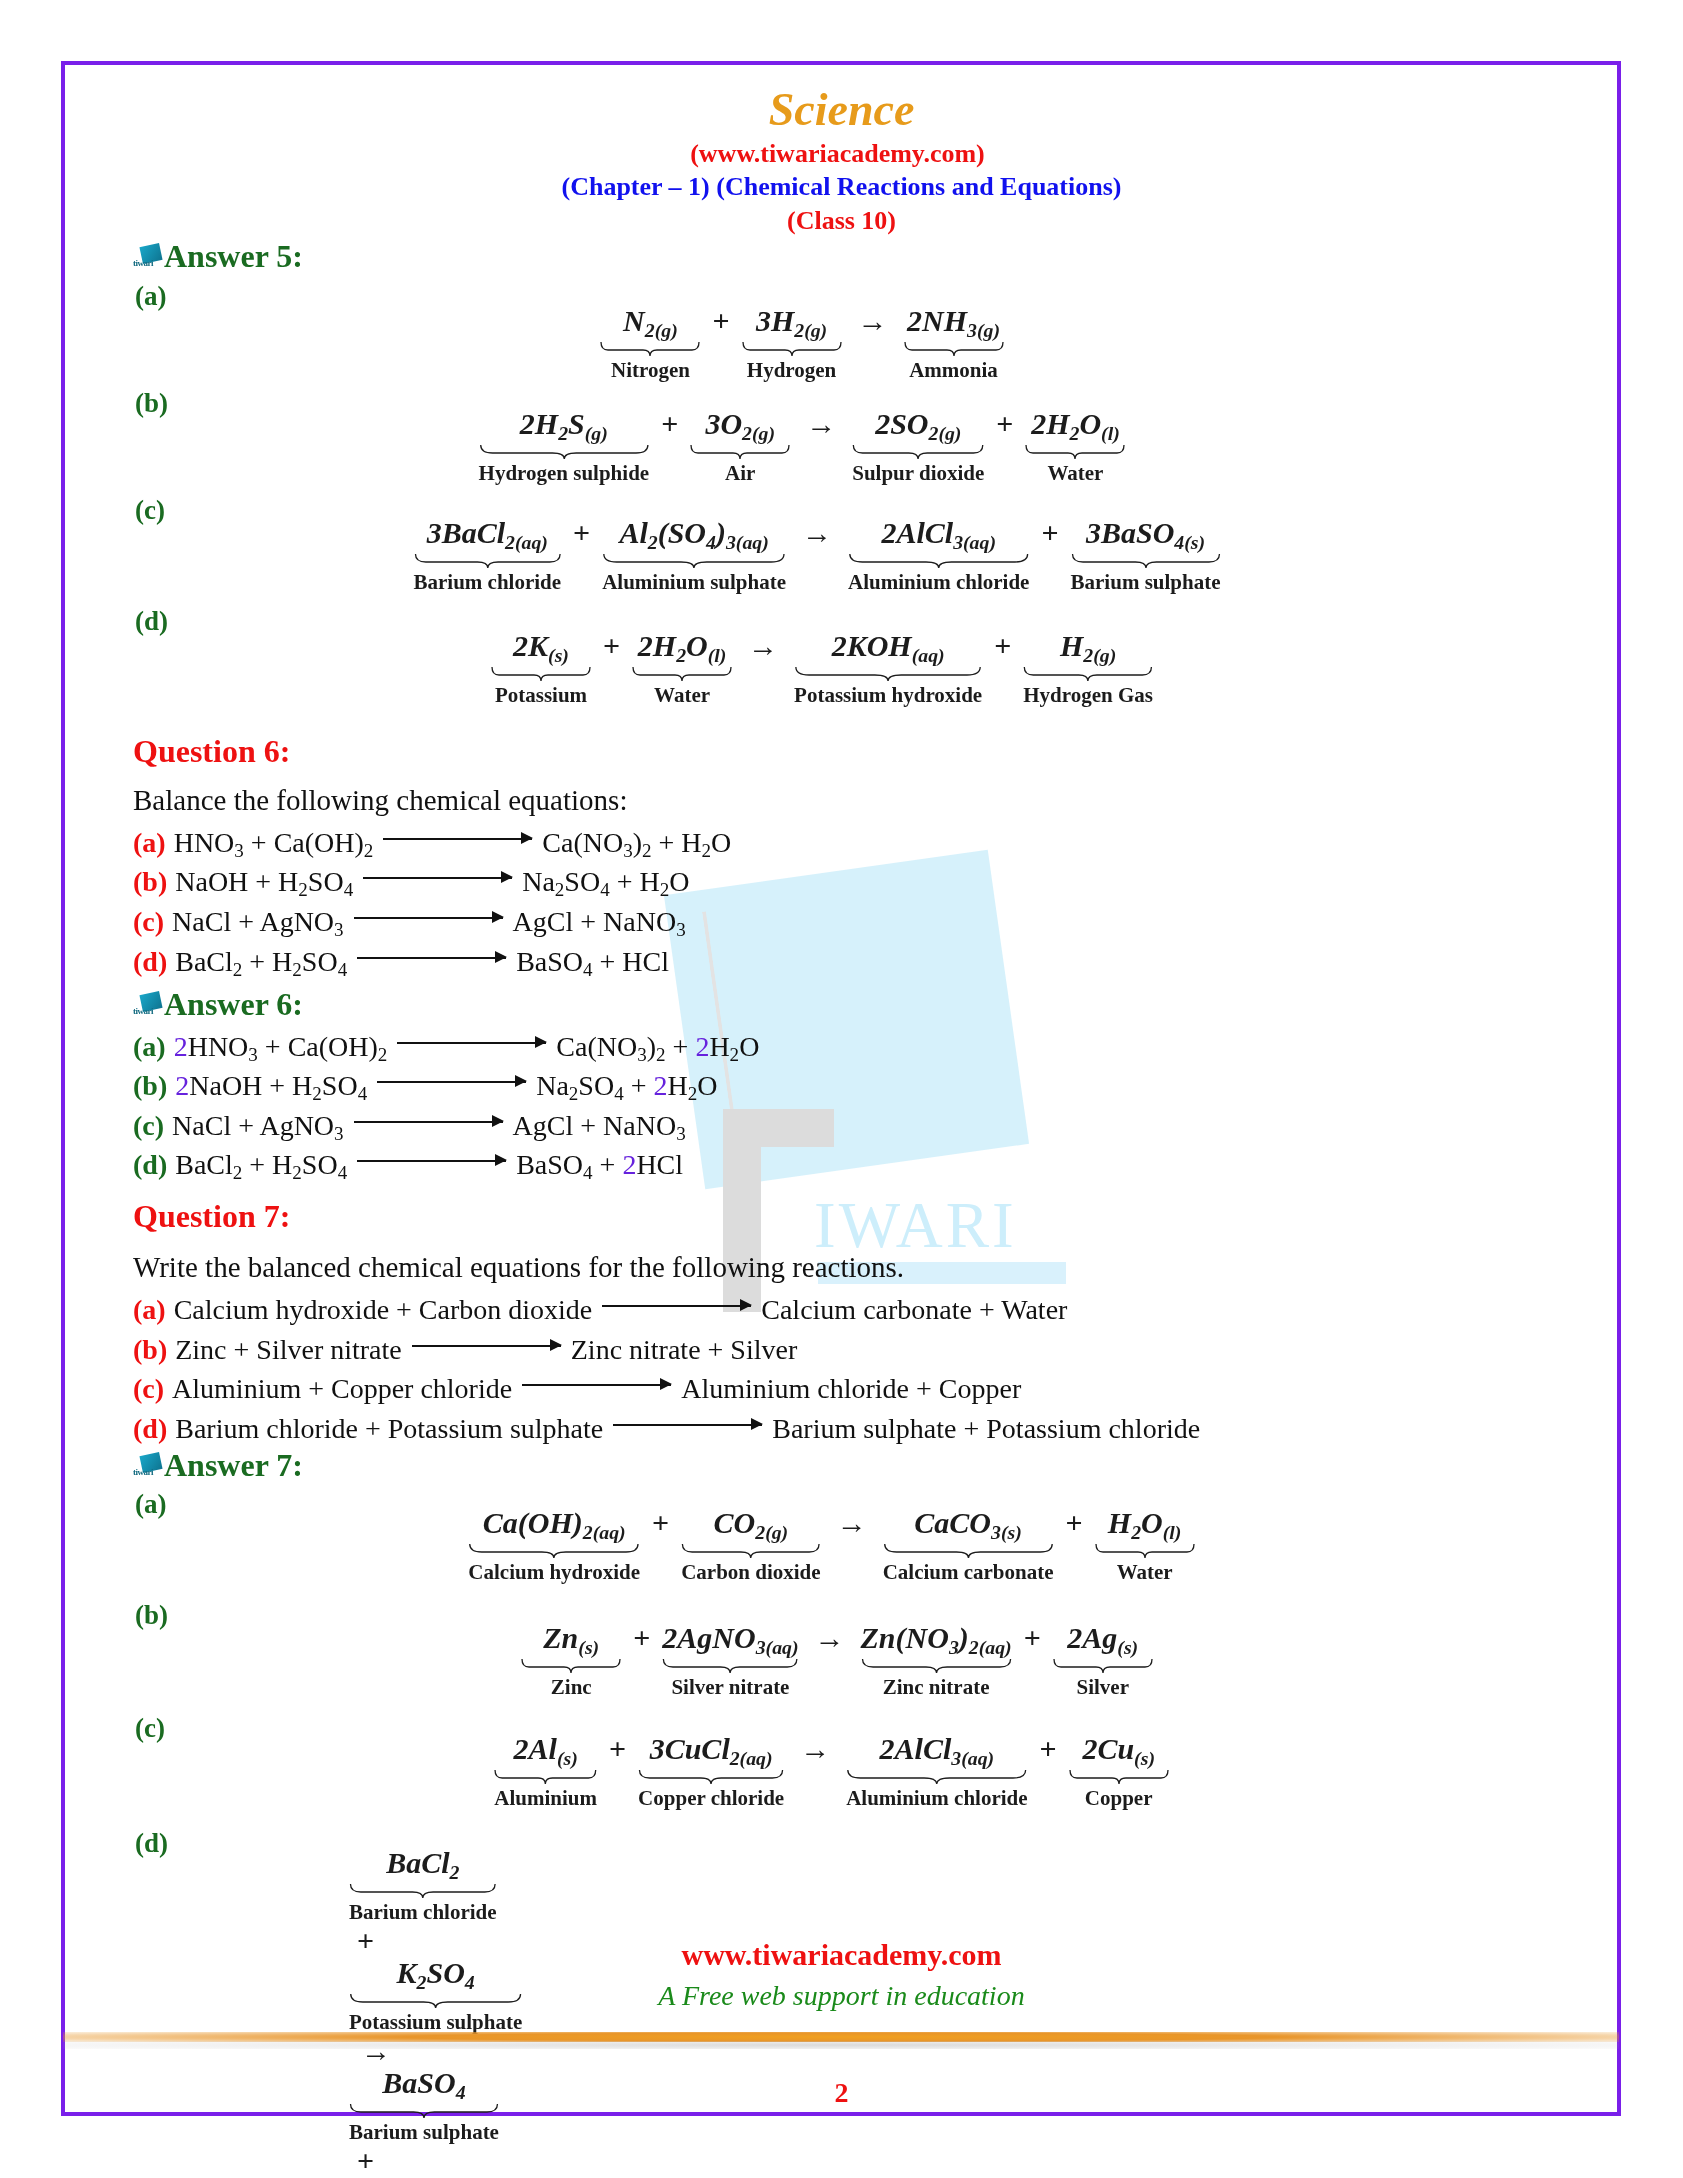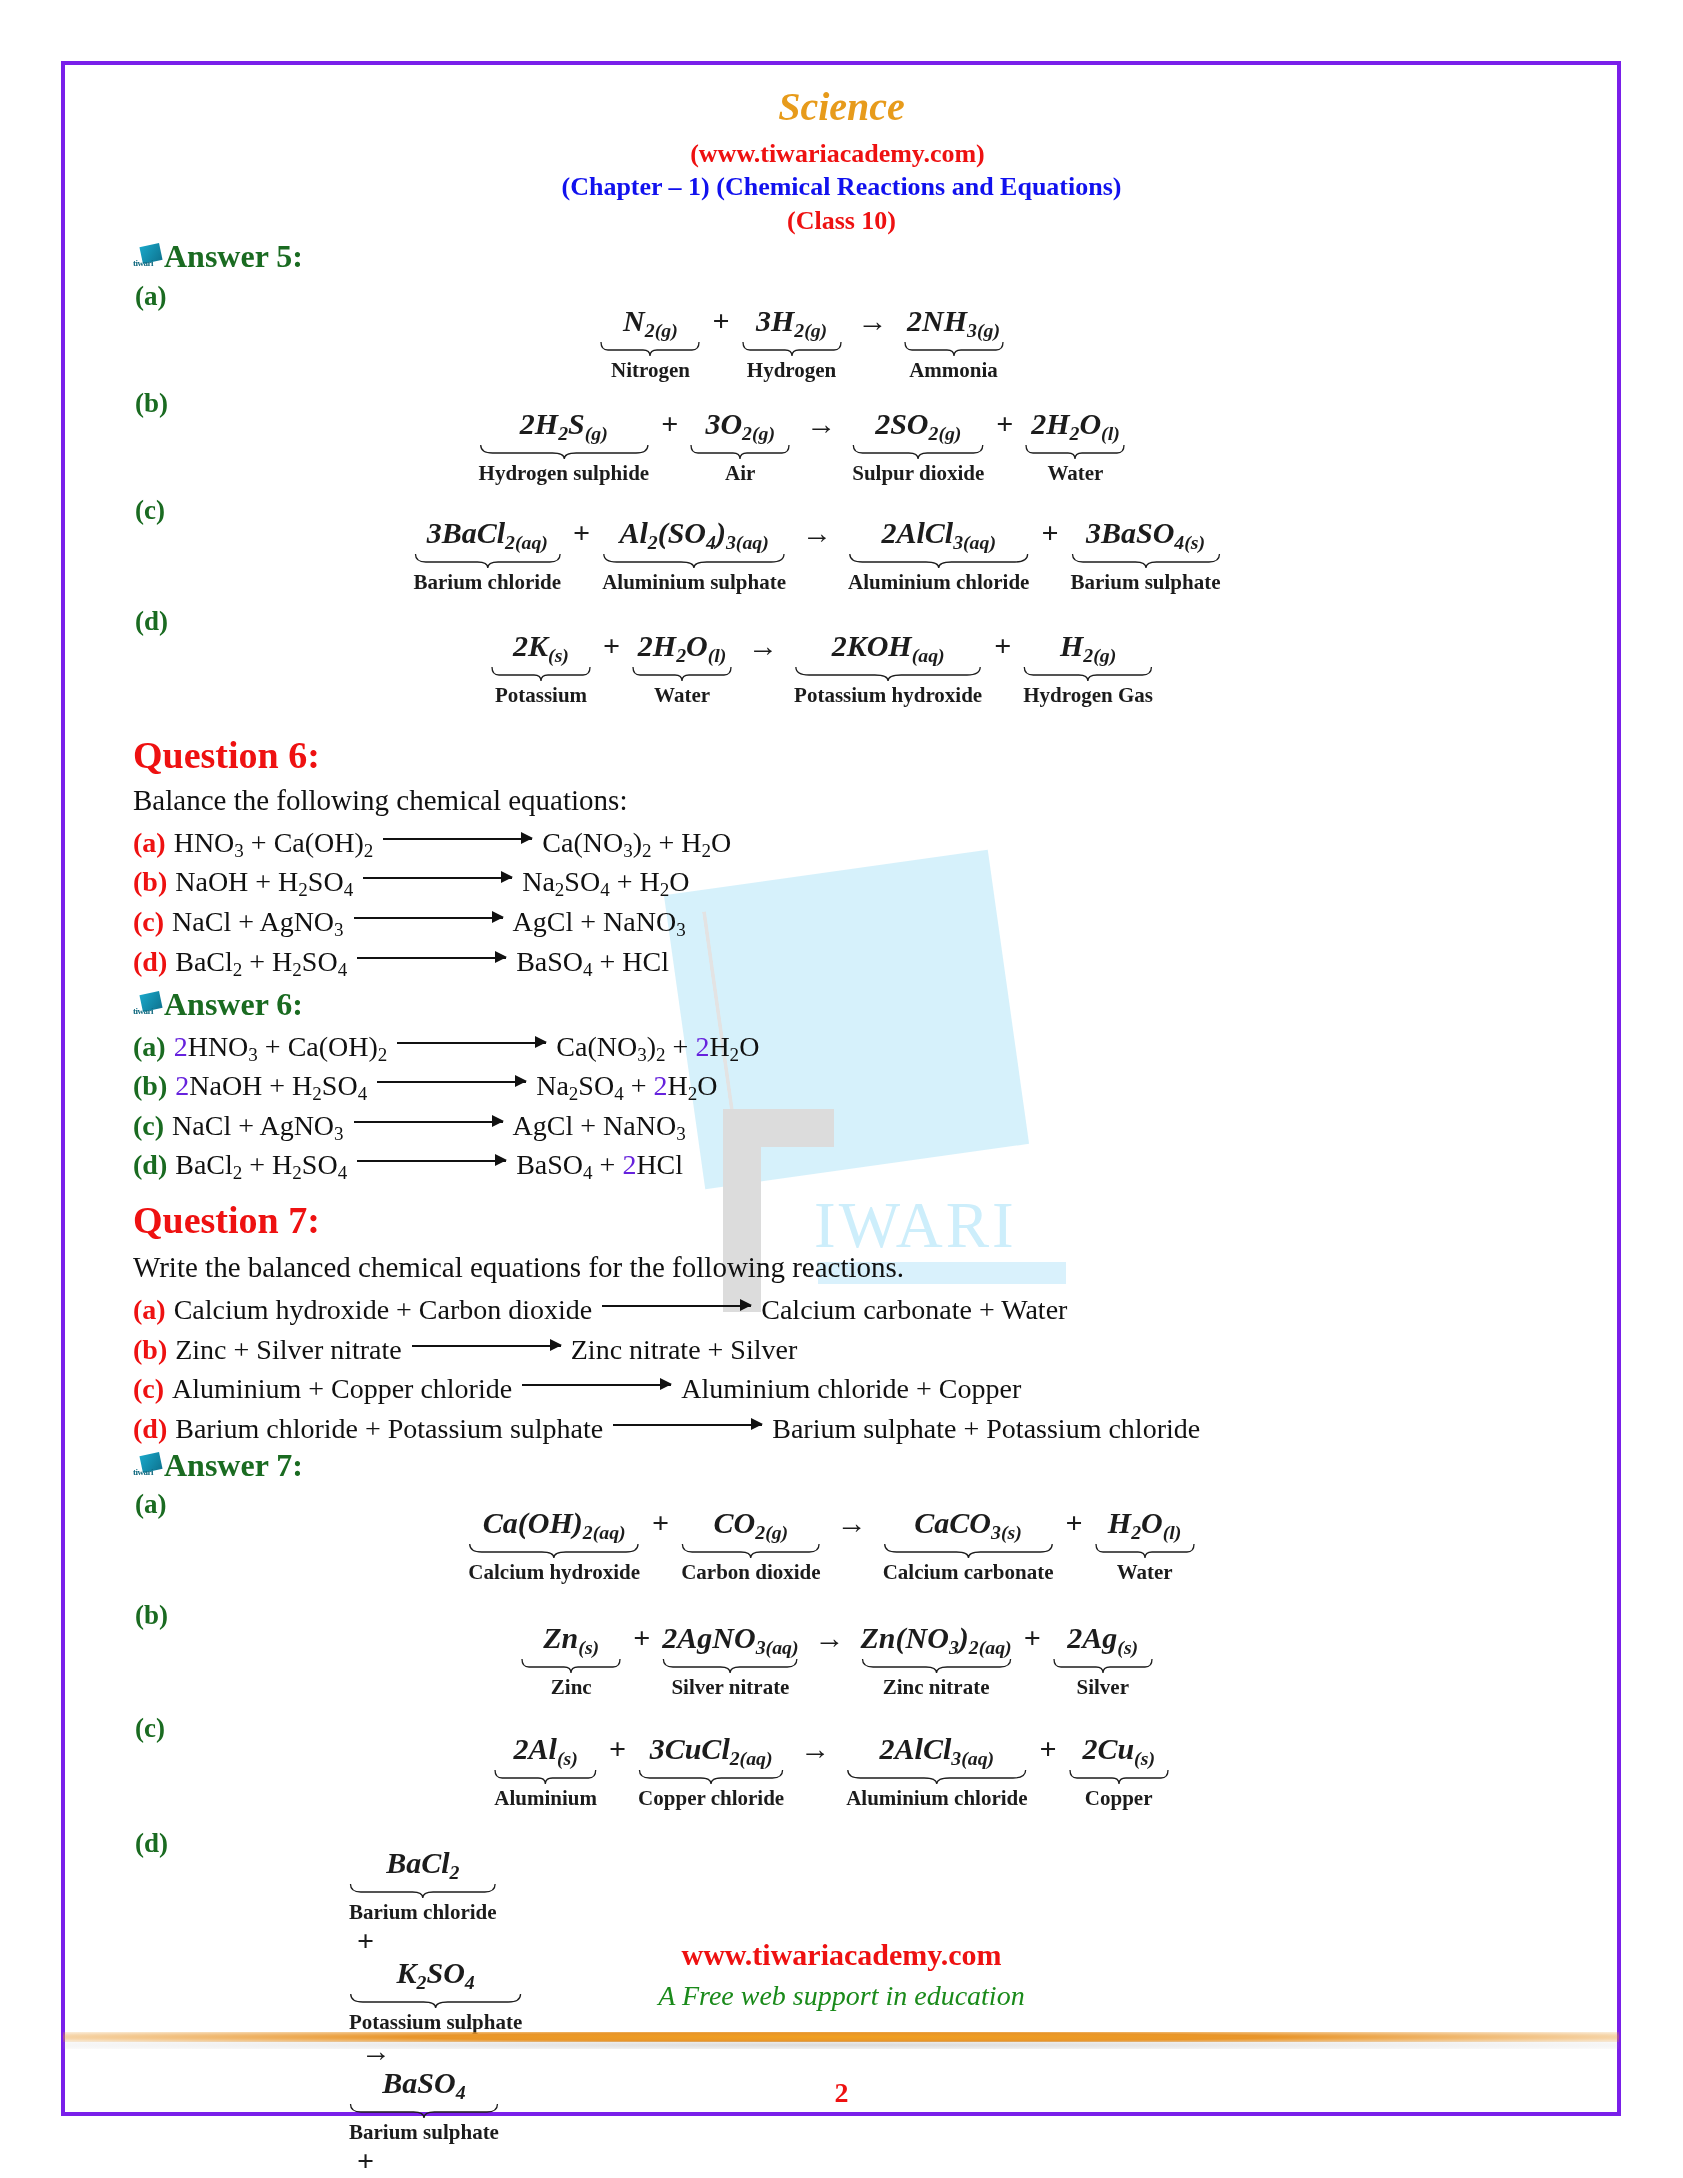--- a/index.html
+++ b/index.html
@@ -98,21 +98,21 @@
 
   
   .content { position: absolute; inset: 0; z-index: 2; }
 
   .hdr-title {
     position: absolute; left: 0; right: 0; top: 83px;
     text-align: center;
     font-family: "Liberation Serif", serif;
     font-style: italic;
     font-weight: bold;
-    font-size: 40px;
+    font-size: 46px;
     color: #E79B1B;
   }
   .hdr-site {
     position: absolute; left: 0; right: 8px; top: 139px;
     text-align: center;
     font-weight: bold; font-size: 26px; color: #EE1111;
   }
   .hdr-chapter {
     position: absolute; left: 0; right: 0; top: 172px;
     text-align: center;
@@ -127,21 +127,21 @@
   .ans-head {
     position: absolute;
     font-weight: bold;
     font-size: 32px;
     color: #1A6B21;
     white-space: nowrap;
   }
   .q-head {
     position: absolute;
     font-weight: bold;
-    font-size: 38px;
+    font-size: 32px;
     color: #EE1111;
     white-space: nowrap;
   }
 
   .leaf-ico {
     display: inline-block;
     position: relative;
     width: 30px; height: 28px;
     vertical-align: -6px;
     margin-right: 1px;

